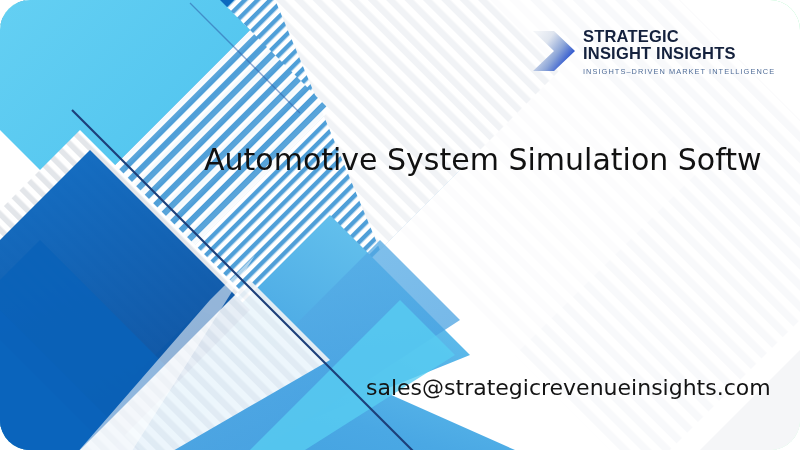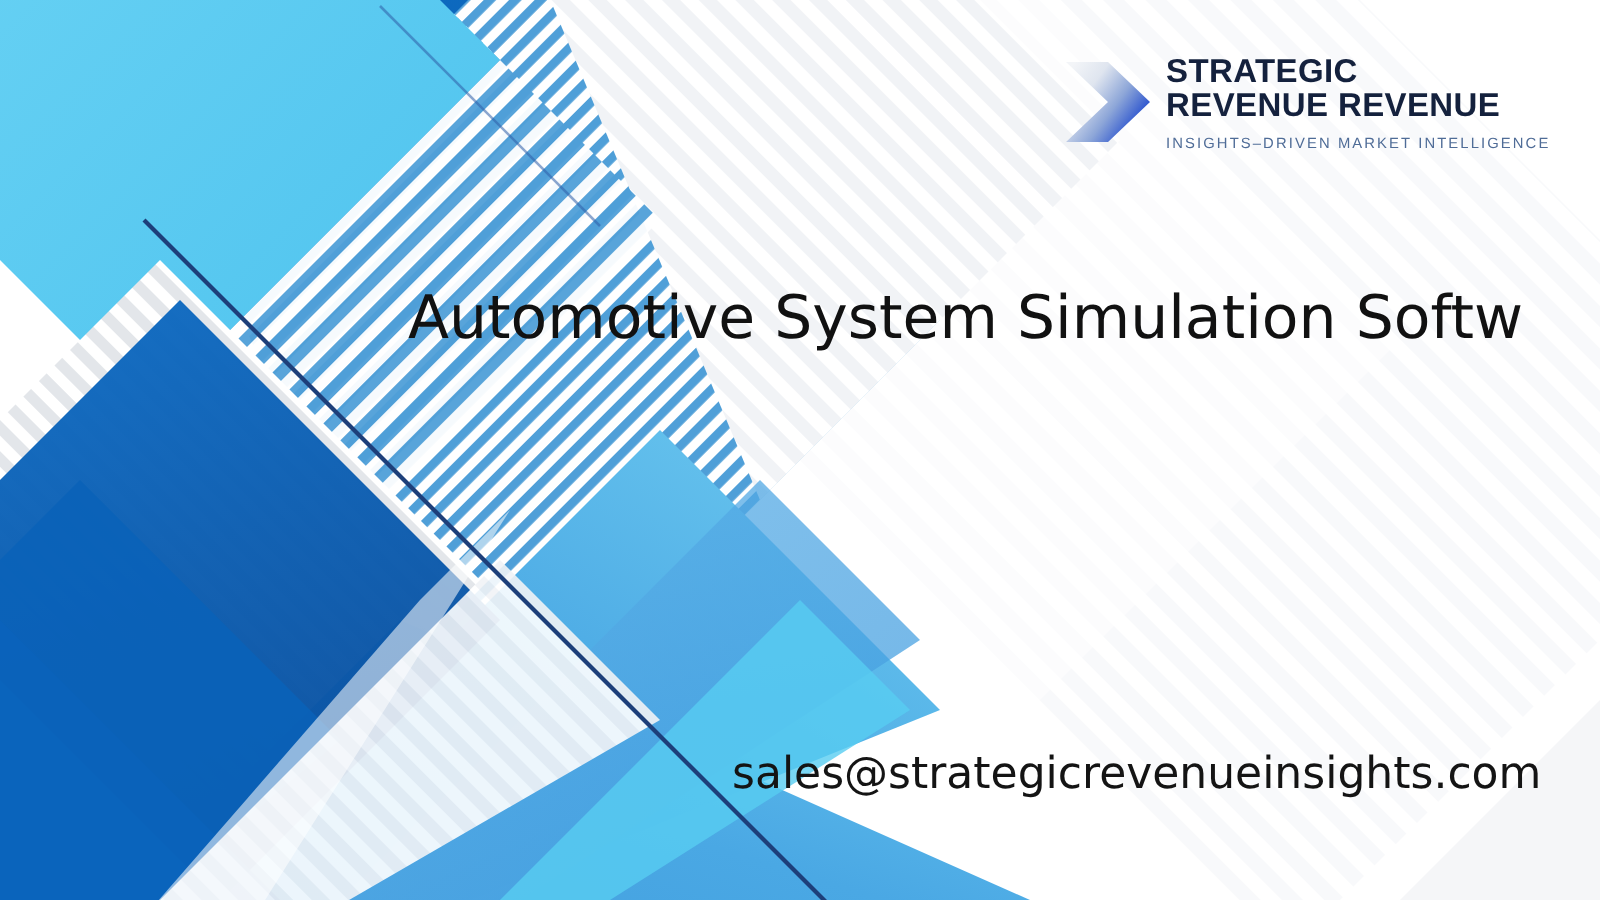--- a/index.html
+++ b/index.html
@@ -9,20 +9,21 @@
   }
   body {
     font-family: "DejaVu Sans", sans-serif;
   }
   #slide {
     position: relative;
     width: 800px;
     height: 450px;
     background: #86efac;
     overflow: hidden;
+    border-radius: 30px;
   }
 
   
   #graphic {
     position: absolute;
     left: 0; top: 0;
     width: 800px; height: 450px;
     overflow: hidden;
     pointer-events: none;
   }
@@ -203,21 +204,21 @@
             <stop offset="58%" stop-color="#8da6d8"></stop>
             <stop offset="84%" stop-color="#2f57cf"></stop>
             <stop offset="100%" stop-color="#1b45c4"></stop>
           </linearGradient>
         </defs>
         <path d="M2 2 L23 2 L44 22 L23 42 L2 42 L23 22 Z" fill="url(#chevGrad)"></path>
       </svg>
     </div>
     <div id="logo-text">
       <div class="logo-line">STRATEGIC</div>
-      <div class="logo-line">REVENUE REVENUE</div>
+      <div class="logo-line">INSIGHT INSIGHTS</div>
       <div id="logo-tagline">INSIGHTS–DRIVEN MARKET INTELLIGENCE</div>
     </div>
   </div>
 
   <div id="title">Automotive System Simulation Softw</div>
 
   <div id="email">sales@strategicrevenueinsights.com</div>
 
 </div>
 

